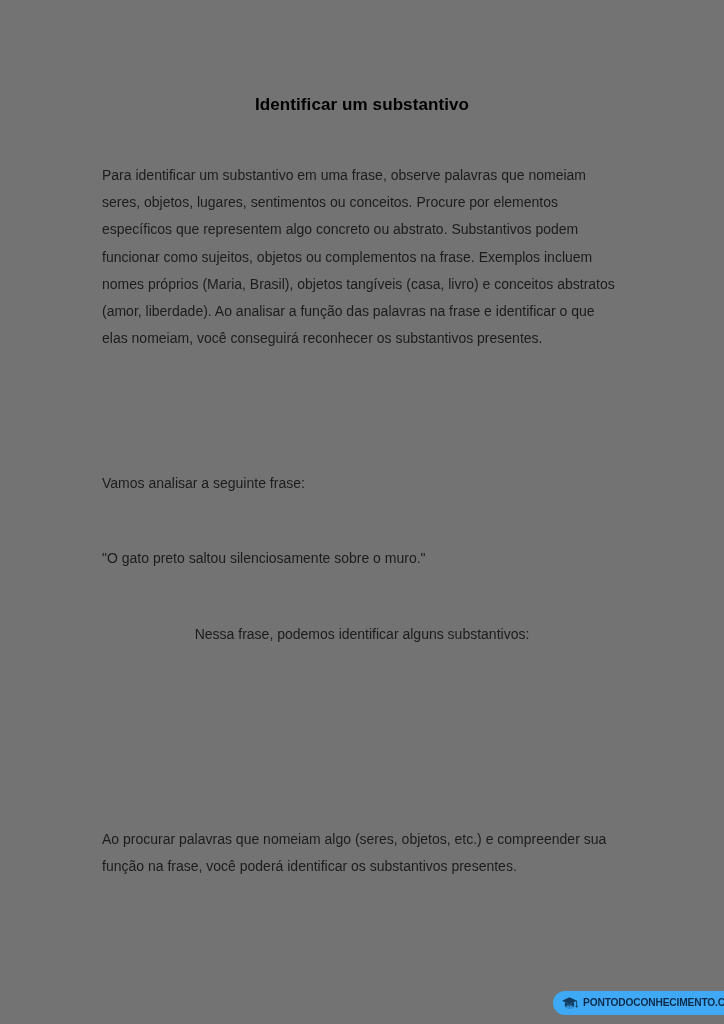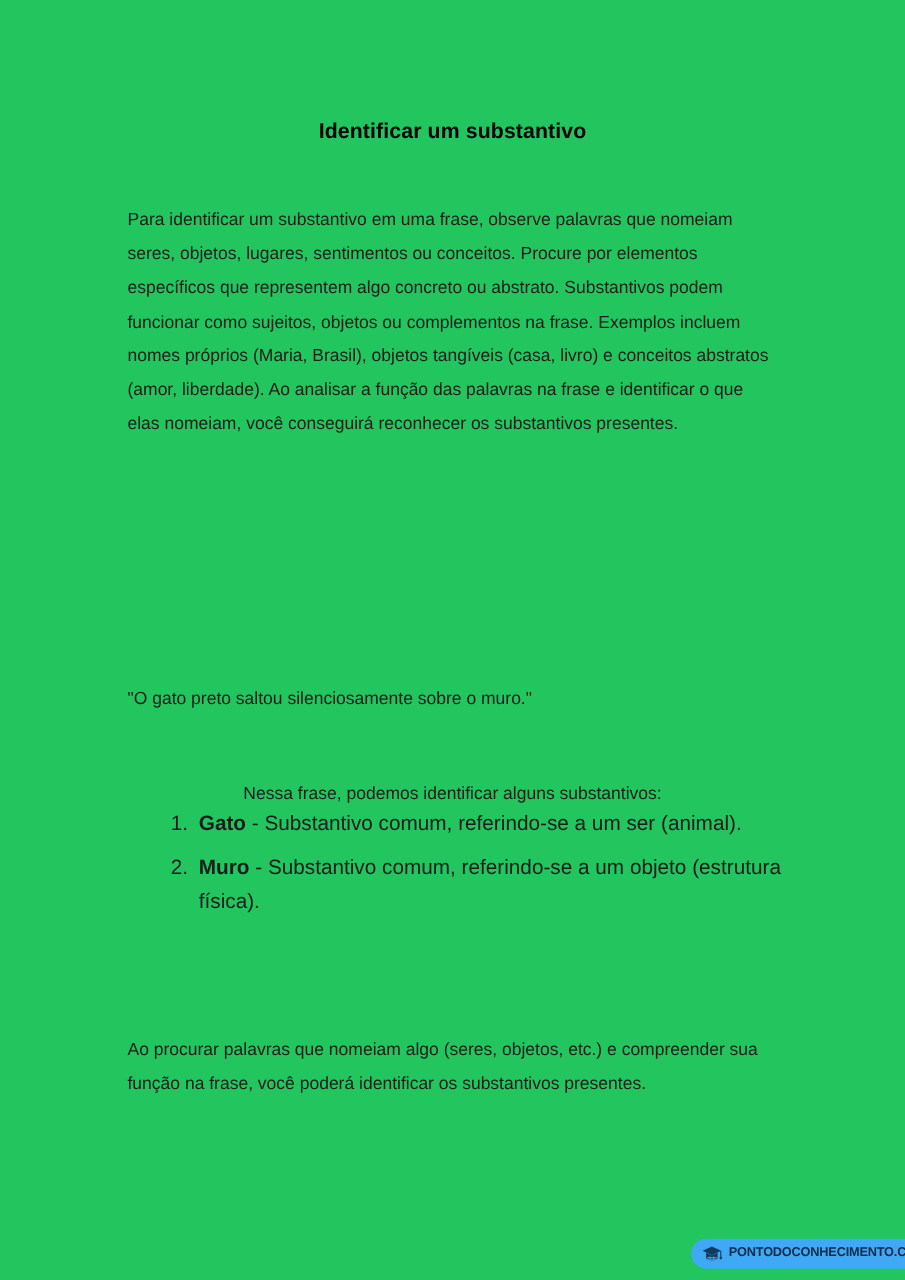--- a/index.html
+++ b/index.html
@@ -11,21 +11,21 @@
     width: 724px;
     height: 1024px;
     position: relative;
     font-family: "Liberation Sans", sans-serif;
     color: #1a1a1a;
     overflow: hidden;
   }
   .page {
     position: absolute;
     inset: 0;
-    background: #22c55e;
+    background: #737373;
   }
   .doc-title {
     position: absolute;
     top: 84px;
     left: 0;
     width: 724px;
     text-align: center;
     font-size: 17px;
     font-weight: bold;
     letter-spacing: 0.1px;
@@ -96,33 +96,26 @@
 </style>
 </head>
 <body>
 
 <div class="page">
 
   <h1 class="doc-title">Identificar um substantivo</h1>
 
   <p class="body-block" id="para-intro">Para identificar um substantivo em uma frase, observe palavras que nomeiam seres, objetos, lugares, sentimentos ou conceitos. Procure por elementos específicos que representem algo concreto ou abstrato. Substantivos podem funcionar como sujeitos, objetos ou complementos na frase. Exemplos incluem nomes próprios (Maria, Brasil), objetos tangíveis (casa, livro) e conceitos abstratos (amor, liberdade). Ao analisar a função das palavras na frase e identificar o que elas nomeiam, você conseguirá reconhecer os substantivos presentes.</p>
 
+  <p class="body-block" id="para-lead">Vamos analisar a seguinte frase:</p>
 
   <p class="body-block" id="para-quote">"O gato preto saltou silenciosamente sobre o muro."</p>
 
   <p class="body-block" id="para-prompt">Nessa frase, podemos identificar alguns substantivos:</p>
 
-  <ol class="noun-list">
-    <li>
-      <span class="noun-term">Gato</span><span> - Substantivo comum, referindo-se a um ser (animal).</span>
-    </li>
-    <li>
-      <span class="noun-term">Muro</span><span> - Substantivo comum, referindo-se a um objeto (estrutura física).</span>
-    </li>
-  </ol>
 
   <p class="body-block" id="para-close">Ao procurar palavras que nomeiam algo (seres, objetos, etc.) e compreender sua função na frase, você poderá identificar os substantivos presentes.</p>
 
   <div class="brand-badge">
     <svg class="cap-icon" viewBox="0 0 24 24">
       <path d="M12 3 L22.5 8 L12 13 L1.5 8 Z" fill="#123a5e"></path>
       <path d="M5.5 10.2 L5.5 15.4 C5.5 17.4 8.6 18.7 12 18.7 C15.4 18.7 18.5 17.4 18.5 15.4 L18.5 10.2 L12 13.3 Z" fill="#123a5e"></path>
       <rect x="21.5" y="8" width="1.2" height="7.4" fill="#123a5e"></rect>
       <circle cx="22.1" cy="16.2" r="1.5" fill="#123a5e"></circle>
       <rect x="6.6" y="15.2" width="10.8" height="1.1" fill="#3fa9f5"></rect>

